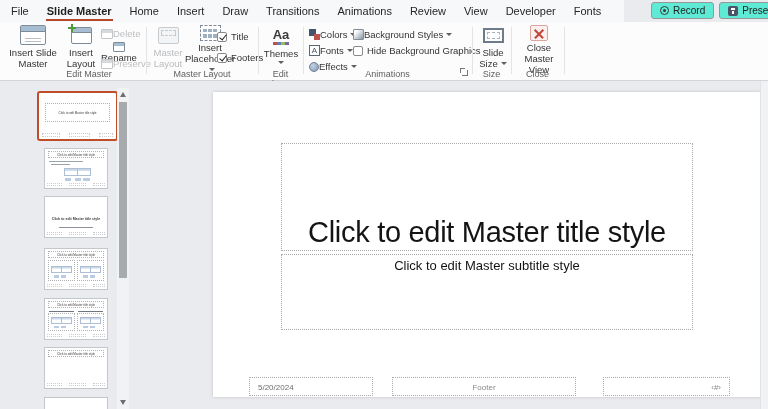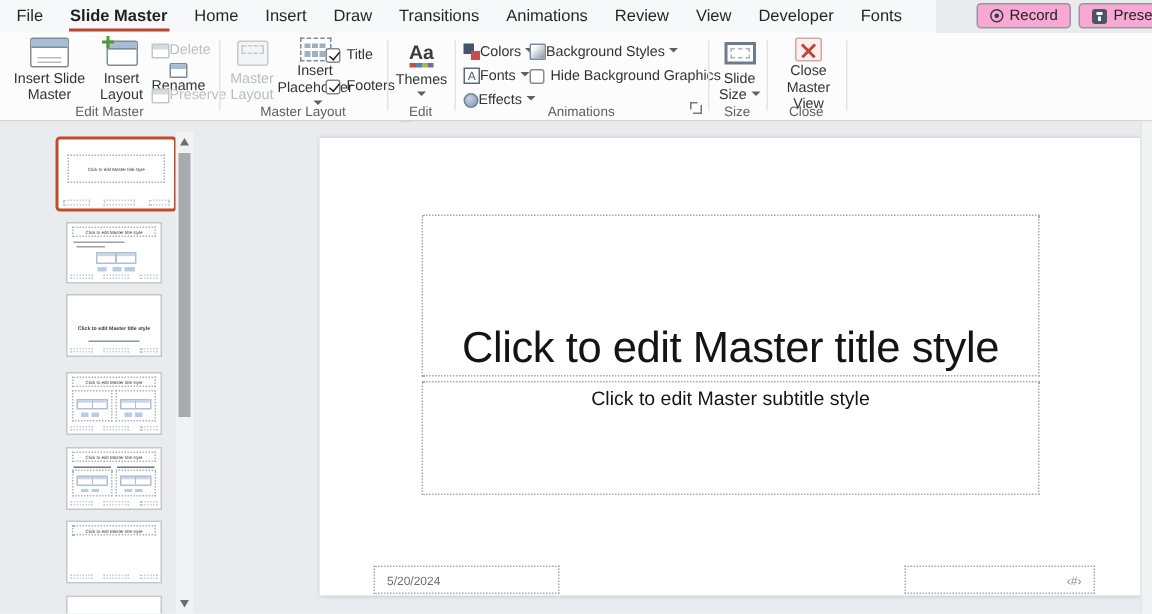--- a/index.html
+++ b/index.html
@@ -7,21 +7,21 @@
               font-family:"Liberation Sans", sans-serif; }
   .app { position:relative; width:768px; height:409px; overflow:hidden; background:#e9ebee; }
 
   
   .menubar { position:absolute; left:0; top:0; width:624px; height:22px; background:#f7f8f9; }
   .menu-items { position:absolute; left:2px; top:0; display:flex; height:22px; }
   .menu-item { position:relative; padding:0 9px; font-size:11px; line-height:22px; color:#262626; cursor:default; white-space:nowrap; }
   .menu-item.active { font-weight:bold; color:#1f1f1f; }
   .menu-item.active::after { content:""; position:absolute; left:8px; right:8px; bottom:1px; height:2px; background:#b7472a; }
   .topright { position:absolute; left:651px; top:2px; display:flex; gap:5px; }
-  .pill { display:flex; align-items:center; gap:4px; height:17px; padding:0 8px; background:#f9a8d4;
+  .pill { display:flex; align-items:center; gap:4px; height:17px; padding:0 8px; background:#5eead4;
           border:1px solid #979797; border-radius:3px; font-size:10px; color:#222; white-space:nowrap;
           font-family:"Liberation Sans", sans-serif; }
   .pill.present { width:118px; }
   .rec-icon { width:9px; height:9px; border:1px solid #3a3a3a; border-radius:50%; position:relative; flex:0 0 auto; }
   .rec-icon::after { content:""; position:absolute; left:2px; top:2px; width:3px; height:3px; border-radius:50%; background:#3a3a3a; }
   .teams-icon { width:10px; height:10px; border-radius:2px; background:#4a5568; position:relative; flex:0 0 auto; }
   .teams-icon::after { content:""; position:absolute; left:3px; top:2px; width:4px; height:2px; background:#fff; }
   .teams-icon::before { content:""; position:absolute; left:4px; top:5px; width:2px; height:3px; background:#fff; }
 
   
@@ -177,21 +177,21 @@
       <span>Delete</span>
     </div>
     <div class="small-btn" style="left:101px; top:20px;flex-direction:column;">
       <span class="ic-sm"></span>
       <span>Rename</span>
     </div>
     <div class="small-btn disabled" style="left:101px; top:35px;">
       <span class="ic-sm gray"></span>
       <span>Preserve</span>
     </div>
-    <div class="group-label" style="left:0; width:146px;text-align:center;">Edit Master</div>
+    <div class="group-label" style="left:16px; width:146px;text-align:center;">Edit Master</div>
     <div class="divider" style="left:146px;"></div>
 
     <div class="big-btn disabled" style="left:150px; width:36px;">
       <span class="icon-slot">
           <span class="ic-slide-dis"></span>
         </span>
       <span class="lbl">Master Layout</span>
     </div>
     <div class="big-btn" style="left:186px; width:48px;">
       <span class="icon-slot">
@@ -373,20 +373,23 @@
     <div class="slide">
       <div class="ph ph-title">
         <div class="t">Click to edit Master title style</div>
       </div>
       <div class="ph ph-subtitle">
         <div class="t">Click to edit Master subtitle style</div>
       </div>
       <div class="ph ph-date">
         <div class="t">5/20/2024</div>
       </div>
+      <div class="ph ph-footer">
+        <div class="t">Footer</div>
+      </div>
       <div class="ph ph-num">
         <div class="t">‹#›</div>
       </div>
     </div>
 
     <div class="right-strip"></div>
   </div>
 
 </div>
 

